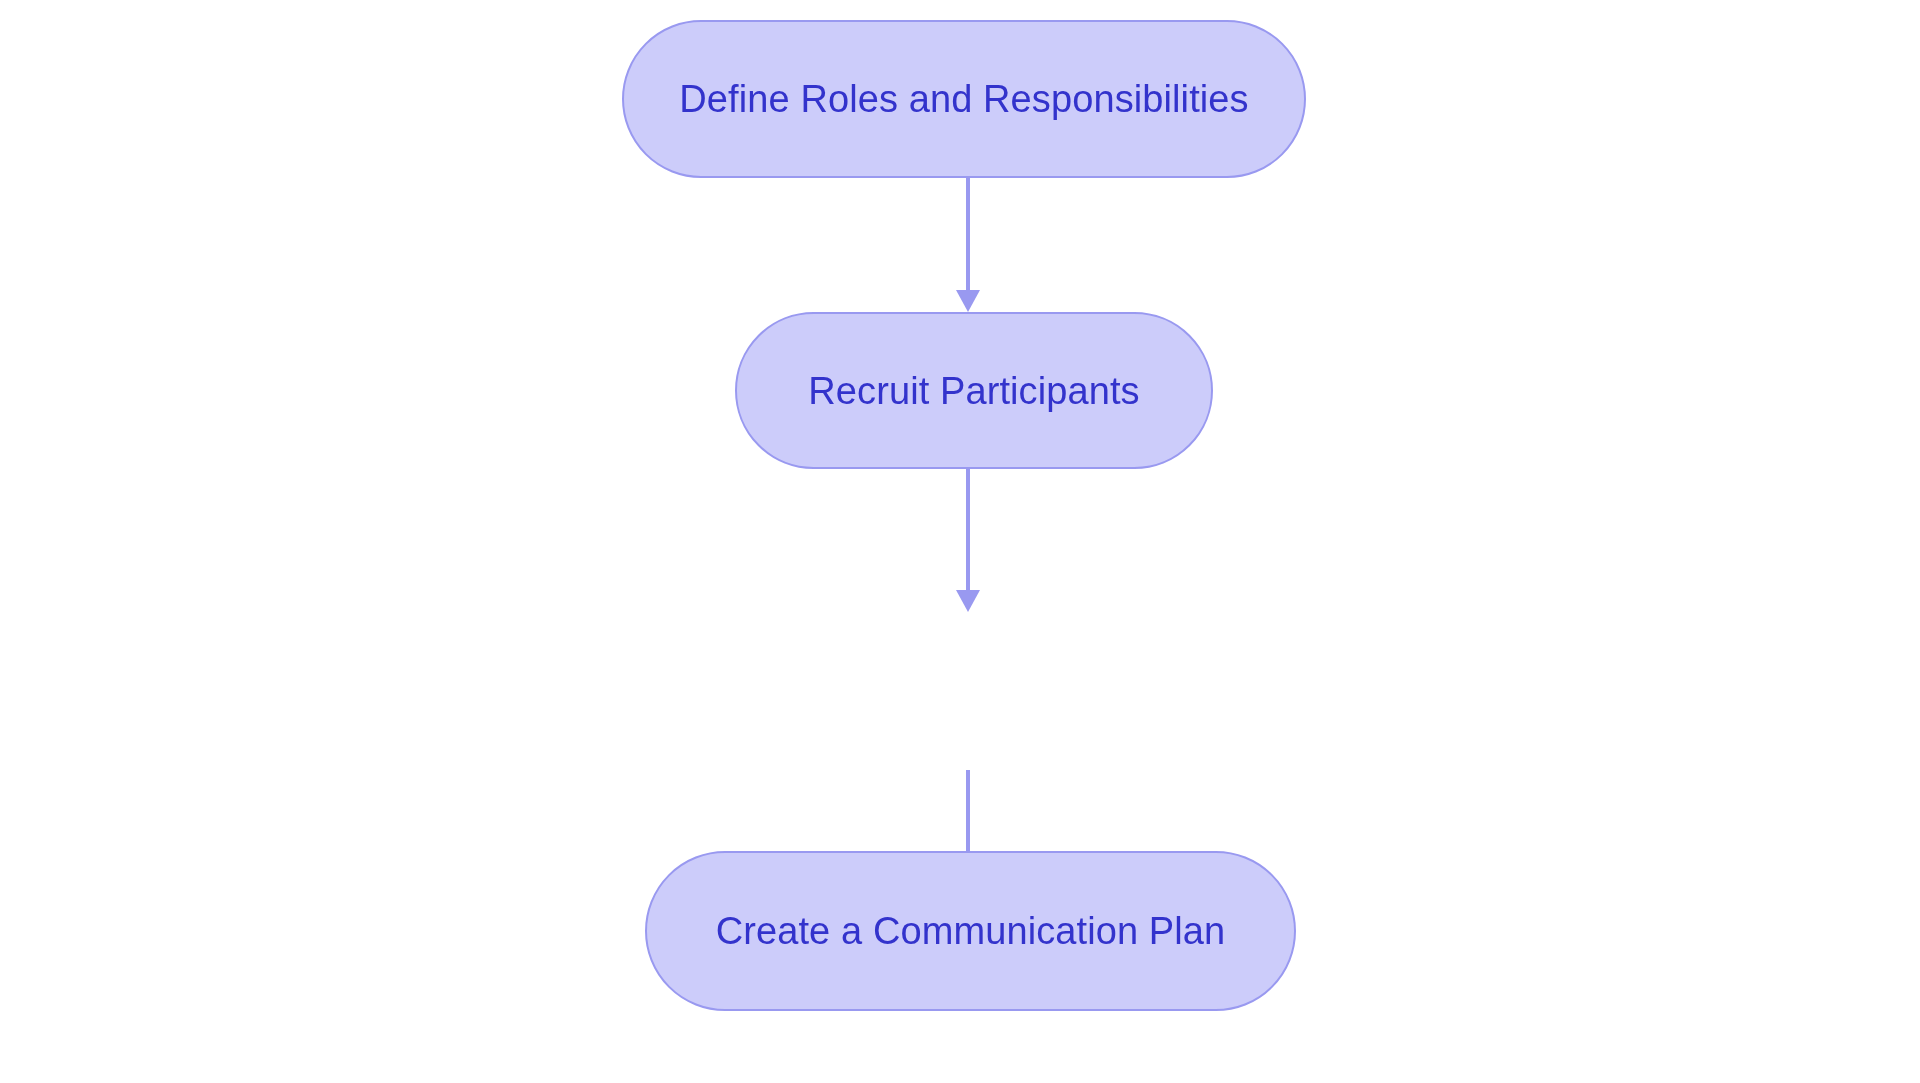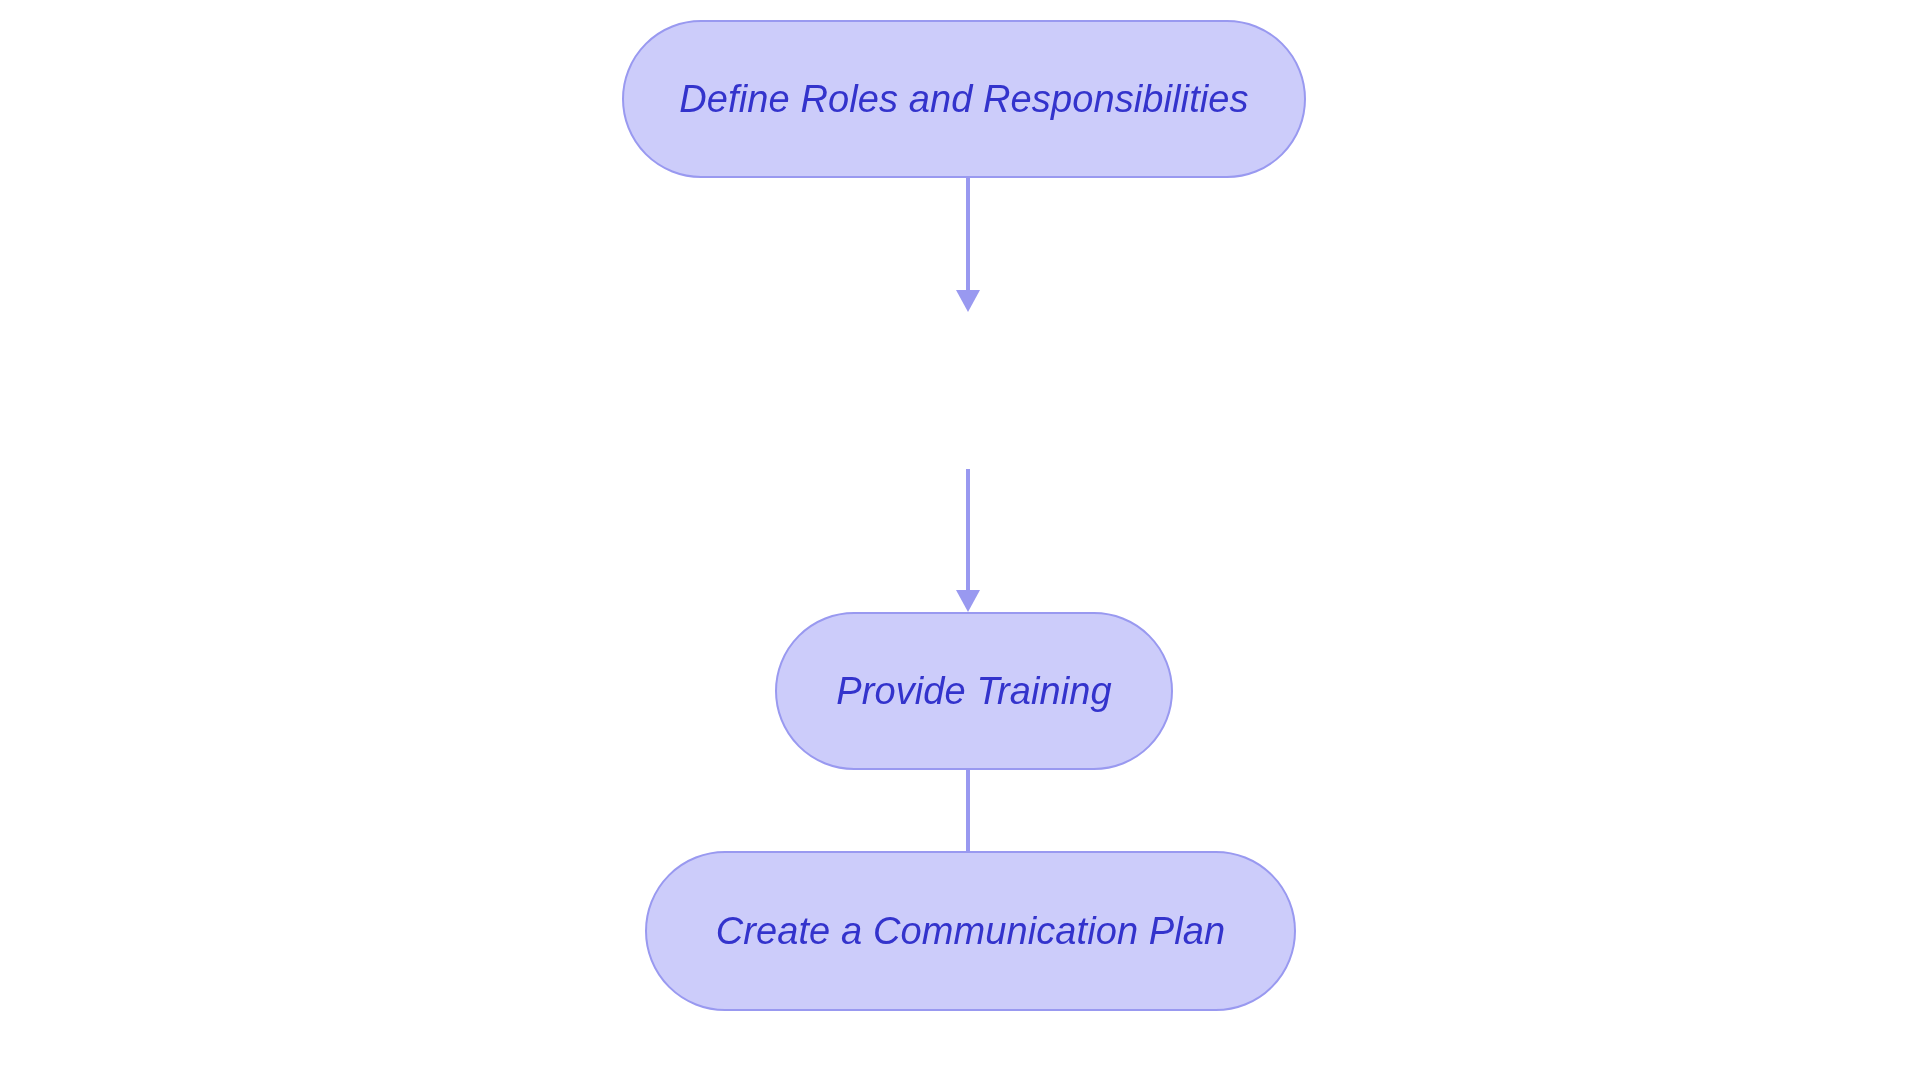--- a/index.html
+++ b/index.html
@@ -35,21 +35,20 @@
     z-index: 2;
   }
   .node-label {
     color: #3333cc;
     font-size: 38px;
     font-weight: 400;
     line-height: 1;
     letter-spacing: 0.1px;
     white-space: nowrap;
     font-family: "Liberation Sans", "DejaVu Sans", sans-serif;
-    font-style: italic;
   }
 
   #node-define-roles {
     left: 622px;  top: 20px;
     width: 684px; height: 158px;
   }
   #node-recruit-participants {
     left: 735px;  top: 312px;
     width: 478px; height: 157px;
   }
@@ -99,22 +98,22 @@
 
   <svg class="edge" viewBox="0 0 1920 1083" preserveAspectRatio="none" aria-hidden="true">
     <line class="edge-line" x1="968" y1="770" x2="968" y2="883"></line>
     <polygon class="edge-head" points="956,883 980,883 968,905"></polygon>
   </svg>
 
   <div class="node" id="node-define-roles">
     <span class="node-label">Define Roles and Responsibilities</span>
   </div>
 
+  <div class="node" id="node-recruit-participants">
+    <span class="node-label">Recruit Participants</span>
+  </div>
 
-  <div class="node" id="node-provide-training">
-    <span class="node-label">Provide Training</span>
-  </div>
 
   <div class="node" id="node-create-communication-plan">
     <span class="node-label">Create a Communication Plan</span>
   </div>
 
 </div>
 
 </body></html>

